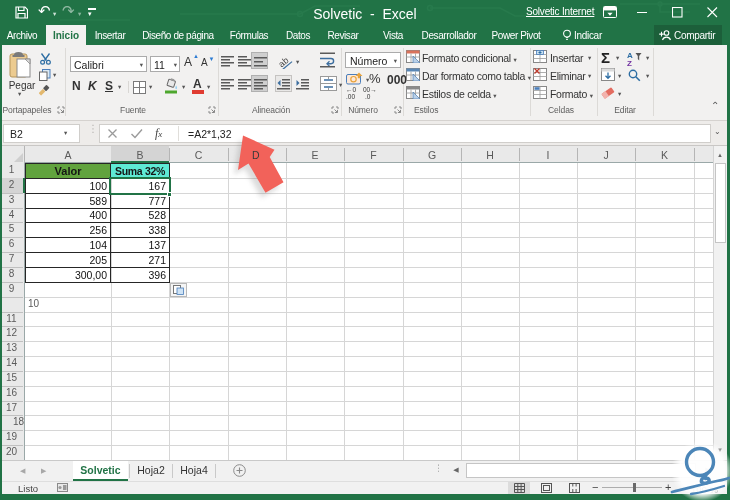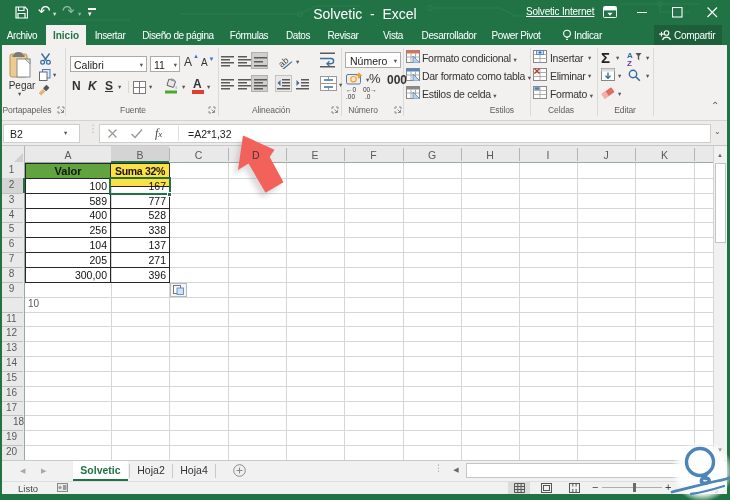--- a/index.html
+++ b/index.html
@@ -78,21 +78,21 @@
 <div class="ab" style="left:218px;top:48px;width:1px;height:68px;background:#dcdad7;"></div>
 <div class="ab" style="left:341px;top:48px;width:1px;height:68px;background:#dcdad7;"></div>
 <div class="ab" style="left:403px;top:48px;width:1px;height:68px;background:#dcdad7;"></div>
 <div class="ab" style="left:530px;top:48px;width:1px;height:68px;background:#dcdad7;"></div>
 <div class="ab" style="left:597px;top:48px;width:1px;height:68px;background:#dcdad7;"></div>
 <div class="ab" style="left:653px;top:48px;width:1px;height:68px;background:#dcdad7;"></div>
 <div class="ab" style="left:-23px;top:105px;width:100px;text-align:center;color:#5e5e5e;font-size:8.5px;letter-spacing:-0.1px;">Portapapeles</div>
 <div class="ab" style="left:83px;top:105px;width:100px;text-align:center;color:#5e5e5e;font-size:8.5px;letter-spacing:-0.1px;">Fuente</div>
 <div class="ab" style="left:221px;top:105px;width:100px;text-align:center;color:#5e5e5e;font-size:8.5px;letter-spacing:-0.1px;">Alineación</div>
 <div class="ab" style="left:313px;top:105px;width:100px;text-align:center;color:#5e5e5e;font-size:8.5px;letter-spacing:-0.1px;">Número</div>
-<div class="ab" style="left:414px;top:105px;width:100px;text-align:right;color:#5e5e5e;font-size:8.5px;letter-spacing:-0.1px;">Estilos</div>
+<div class="ab" style="left:414px;top:105px;width:100px;text-align:left;color:#5e5e5e;font-size:8.5px;letter-spacing:-0.1px;">Estilos</div>
 <div class="ab" style="left:511px;top:105px;width:100px;text-align:center;color:#5e5e5e;font-size:8.5px;letter-spacing:-0.1px;">Celdas</div>
 <div class="ab" style="left:575px;top:105px;width:100px;text-align:center;color:#5e5e5e;font-size:8.5px;letter-spacing:-0.1px;">Editar</div>
 <svg class="ab" style="left:57px;top:106px" width="8" height="8">
     <path d="M1 3 v-2 h2 M5 1 h2 v2 M1 5 v2 h2" stroke="#8a8a8a" fill="none" stroke-width="1"></path>
     <path d="M3.5 3.5 l3 3 m0 -2.6 v2.6 h-2.6" stroke="#8a8a8a" fill="none" stroke-width="1"></path>
   </svg>
 <svg class="ab" style="left:208px;top:106px" width="8" height="8">
     <path d="M1 3 v-2 h2 M5 1 h2 v2 M1 5 v2 h2" stroke="#8a8a8a" fill="none" stroke-width="1"></path>
     <path d="M3.5 3.5 l3 3 m0 -2.6 v2.6 h-2.6" stroke="#8a8a8a" fill="none" stroke-width="1"></path>
   </svg>
@@ -426,21 +426,21 @@
 <div class="ab" style="left:286px;top:163px;width:1px;height:297px;background:#d6d6d6;"></div>
 <div class="ab" style="left:344px;top:163px;width:1px;height:297px;background:#d6d6d6;"></div>
 <div class="ab" style="left:403px;top:163px;width:1px;height:297px;background:#d6d6d6;"></div>
 <div class="ab" style="left:461px;top:163px;width:1px;height:297px;background:#d6d6d6;"></div>
 <div class="ab" style="left:519px;top:163px;width:1px;height:297px;background:#d6d6d6;"></div>
 <div class="ab" style="left:577px;top:163px;width:1px;height:297px;background:#d6d6d6;"></div>
 <div class="ab" style="left:635px;top:163px;width:1px;height:297px;background:#d6d6d6;"></div>
 <div class="ab" style="left:694px;top:163px;width:1px;height:297px;background:#d6d6d6;"></div>
 <div class="ab" style="left:713px;top:163px;width:1px;height:297px;background:#d6d6d6;"></div>
 <div class="ab" style="left:25px;top:163px;width:86px;height:16px;background:#61a33e;border:1px solid #262626;box-sizing:border-box;text-align:center;font-size:11px;font-weight:bold;color:#151515;line-height:14px;">Valor</div>
-<div class="ab" style="left:110px;top:163px;width:60px;height:24px;background:#fde047;border:1px solid #262626;box-sizing:border-box;text-align:center;font-size:10.5px;letter-spacing:-0.3px;font-weight:bold;color:#151515;line-height:14px;">Suma 32%</div>
+<div class="ab" style="left:110px;top:163px;width:60px;height:15px;background:#5eead4;border:1px solid #262626;box-sizing:border-box;text-align:center;font-size:10.5px;letter-spacing:-0.3px;font-weight:bold;color:#151515;line-height:14px;">Suma 32%</div>
 <div class="ab" style="left:25px;top:178px;width:86px;height:16px;border:1px solid #262626;box-sizing:border-box;font-size:10.5px;color:#111;text-align:right;padding-right:3px;line-height:14px;">100</div>
 <div class="ab" style="left:110px;top:178px;width:60px;height:16px;border:1px solid #262626;box-sizing:border-box;font-size:10.5px;color:#111;text-align:right;padding-right:3px;line-height:14px;">167</div>
 <div class="ab" style="left:25px;top:193px;width:86px;height:16px;border:1px solid #262626;box-sizing:border-box;font-size:10.5px;color:#111;text-align:right;padding-right:3px;line-height:14px;">589</div>
 <div class="ab" style="left:110px;top:193px;width:60px;height:16px;border:1px solid #262626;box-sizing:border-box;font-size:10.5px;color:#111;text-align:right;padding-right:3px;line-height:14px;">777</div>
 <div class="ab" style="left:25px;top:208px;width:86px;height:15px;border:1px solid #262626;box-sizing:border-box;font-size:10.5px;color:#111;text-align:right;padding-right:3px;line-height:13px;">400</div>
 <div class="ab" style="left:110px;top:208px;width:60px;height:15px;border:1px solid #262626;box-sizing:border-box;font-size:10.5px;color:#111;text-align:right;padding-right:3px;line-height:13px;">528</div>
 <div class="ab" style="left:25px;top:222px;width:86px;height:16px;border:1px solid #262626;box-sizing:border-box;font-size:10.5px;color:#111;text-align:right;padding-right:3px;line-height:14px;">256</div>
 <div class="ab" style="left:110px;top:222px;width:60px;height:16px;border:1px solid #262626;box-sizing:border-box;font-size:10.5px;color:#111;text-align:right;padding-right:3px;line-height:14px;">338</div>
 <div class="ab" style="left:25px;top:237px;width:86px;height:16px;border:1px solid #262626;box-sizing:border-box;font-size:10.5px;color:#111;text-align:right;padding-right:3px;line-height:14px;">104</div>
 <div class="ab" style="left:110px;top:237px;width:60px;height:16px;border:1px solid #262626;box-sizing:border-box;font-size:10.5px;color:#111;text-align:right;padding-right:3px;line-height:14px;">137</div>

